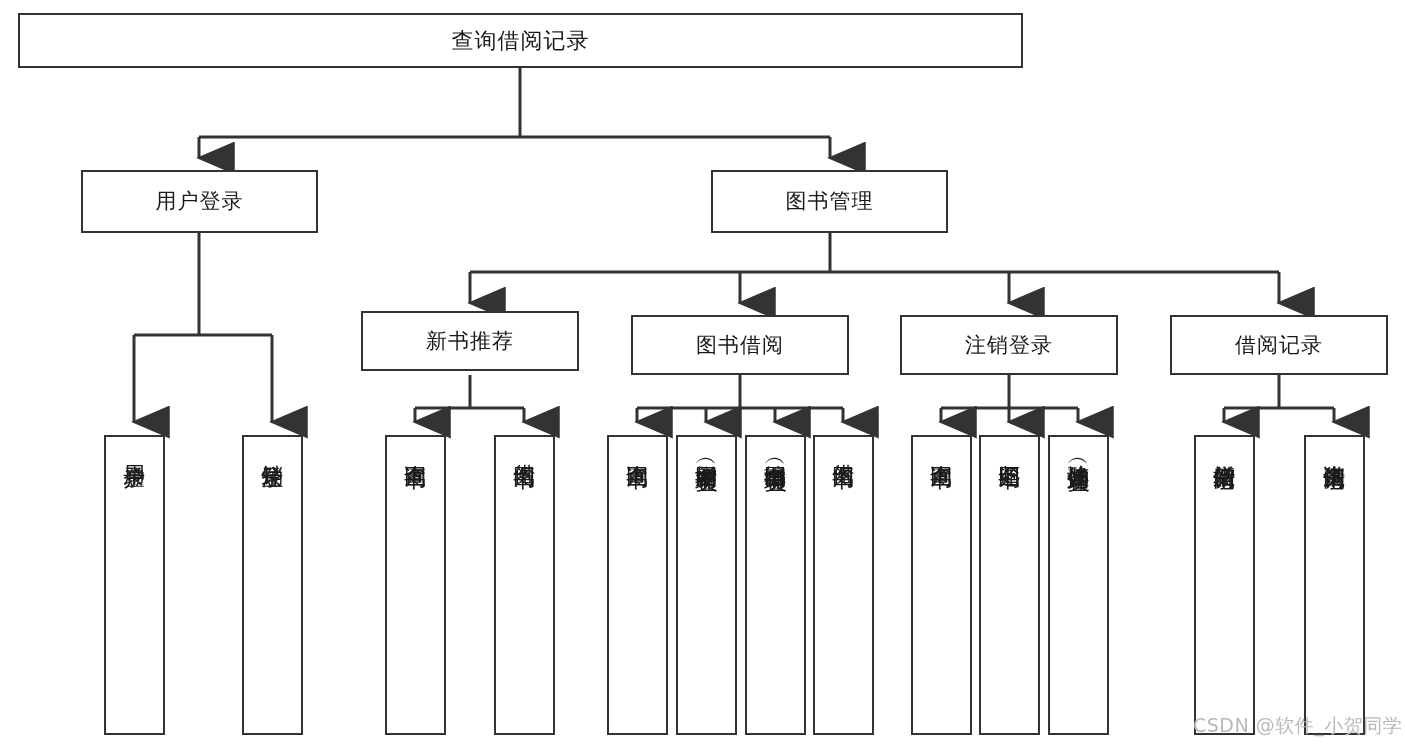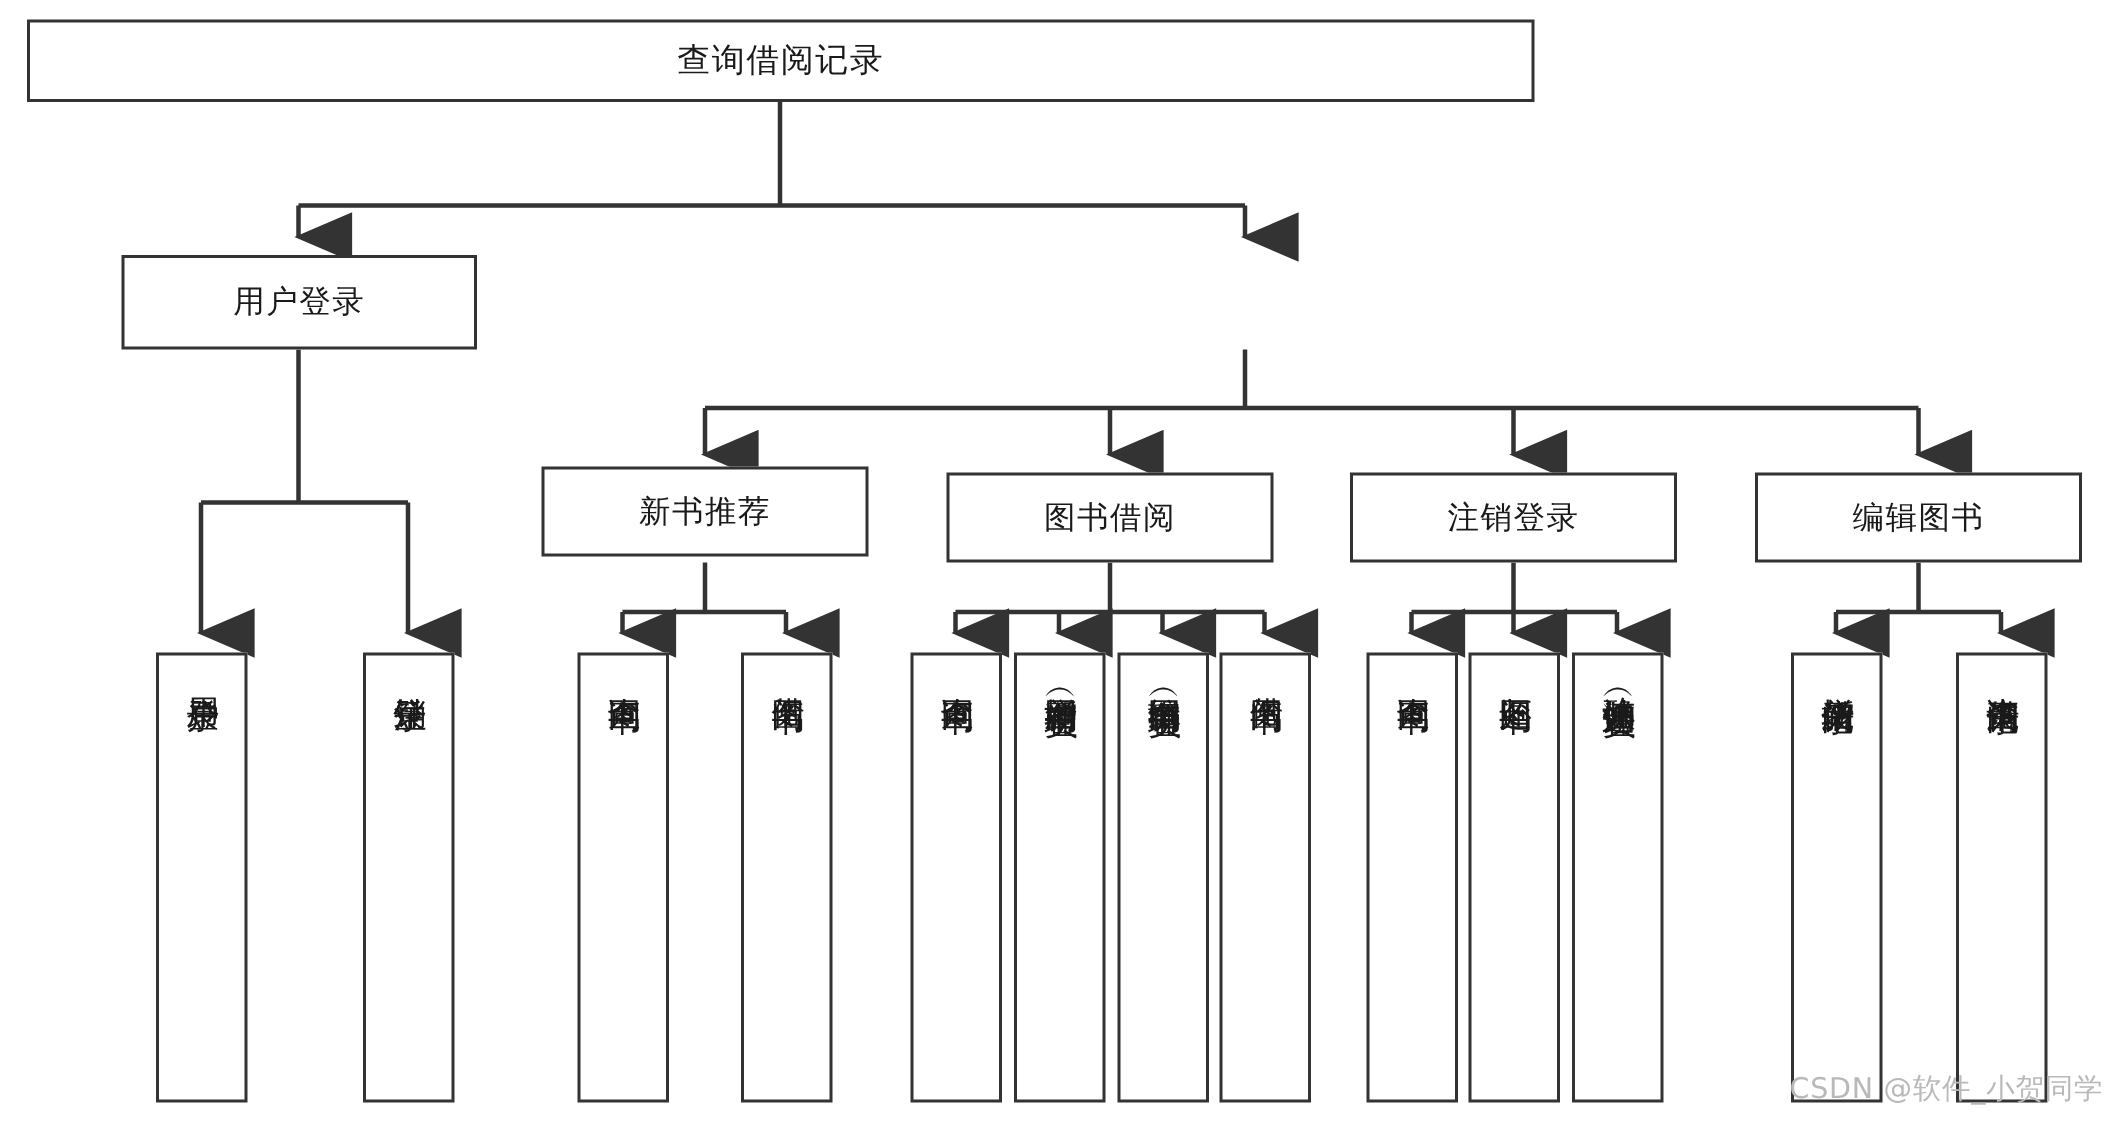--- a/index.html
+++ b/index.html
@@ -127,35 +127,38 @@
   </svg>
 
   <div class="node root" style="left:18px; top:13px; width:1005px; height:55px;">
     <span class="label">查询借阅记录</span>
   </div>
 
   <div class="node h" style="left:81px; top:170px; width:237px; height:63px;">
     <span class="label">用户登录</span>
   </div>
 
+  <div class="node h" style="left:711px; top:170px; width:237px; height:63px;">
+    <span class="label">图书管理</span>
+  </div>
 
   <div class="node h" style="left:361px; top:311px; width:218px; height:60px;">
     <span class="label">新书推荐</span>
   </div>
 
   <div class="node h" style="left:631px; top:315px; width:218px; height:60px;">
     <span class="label">图书借阅</span>
   </div>
 
   <div class="node h" style="left:900px; top:315px; width:218px; height:60px;">
     <span class="label">注销登录</span>
   </div>
 
   <div class="node h" style="left:1170px; top:315px; width:218px; height:60px;">
-    <span class="label">编辑图书</span>
+    <span class="label">借阅记录</span>
   </div>
 
   <div class="node v" style="left:104px; top:435px; width:61px; height:300px;">
     <span class="label">用户登录</span>
   </div>
 
   <div class="node v" style="left:242px; top:435px; width:61px; height:300px;">
     <span class="label">注销登录</span>
   </div>
 

